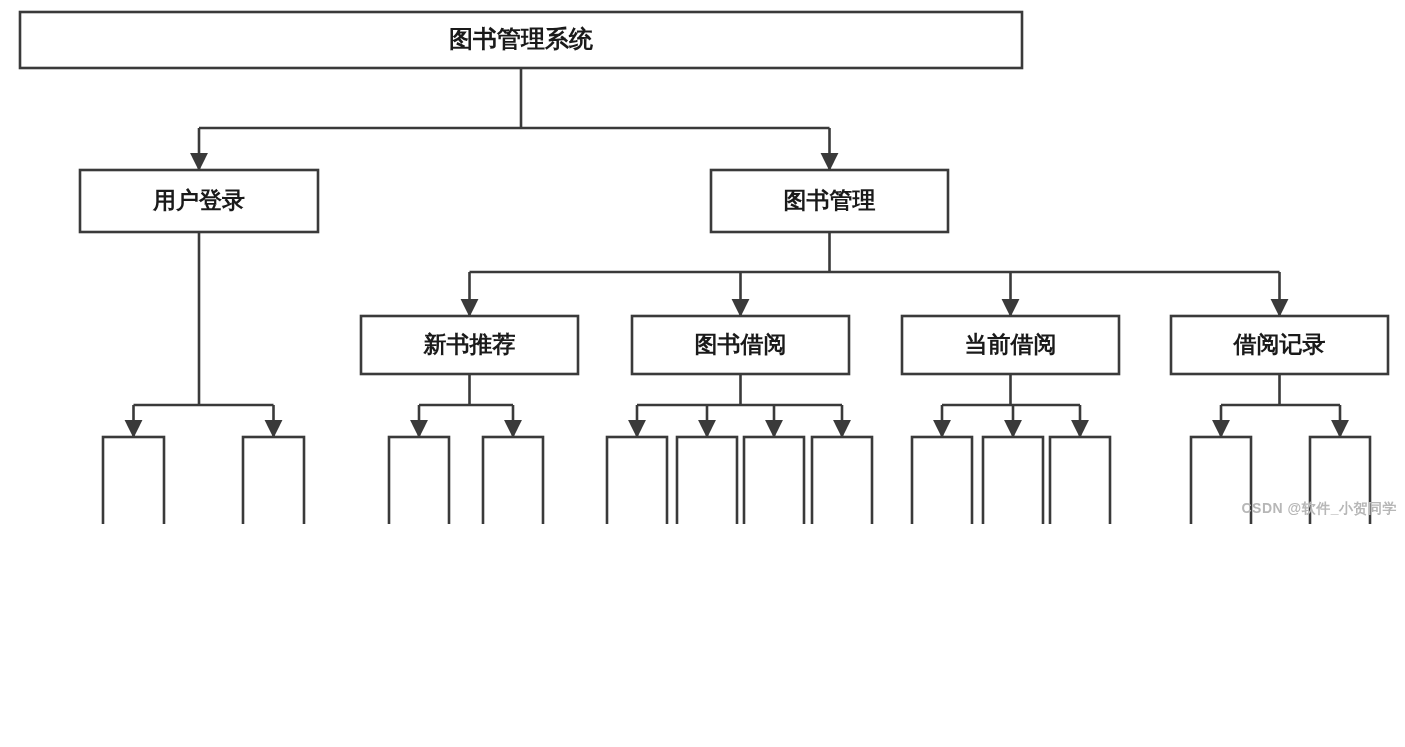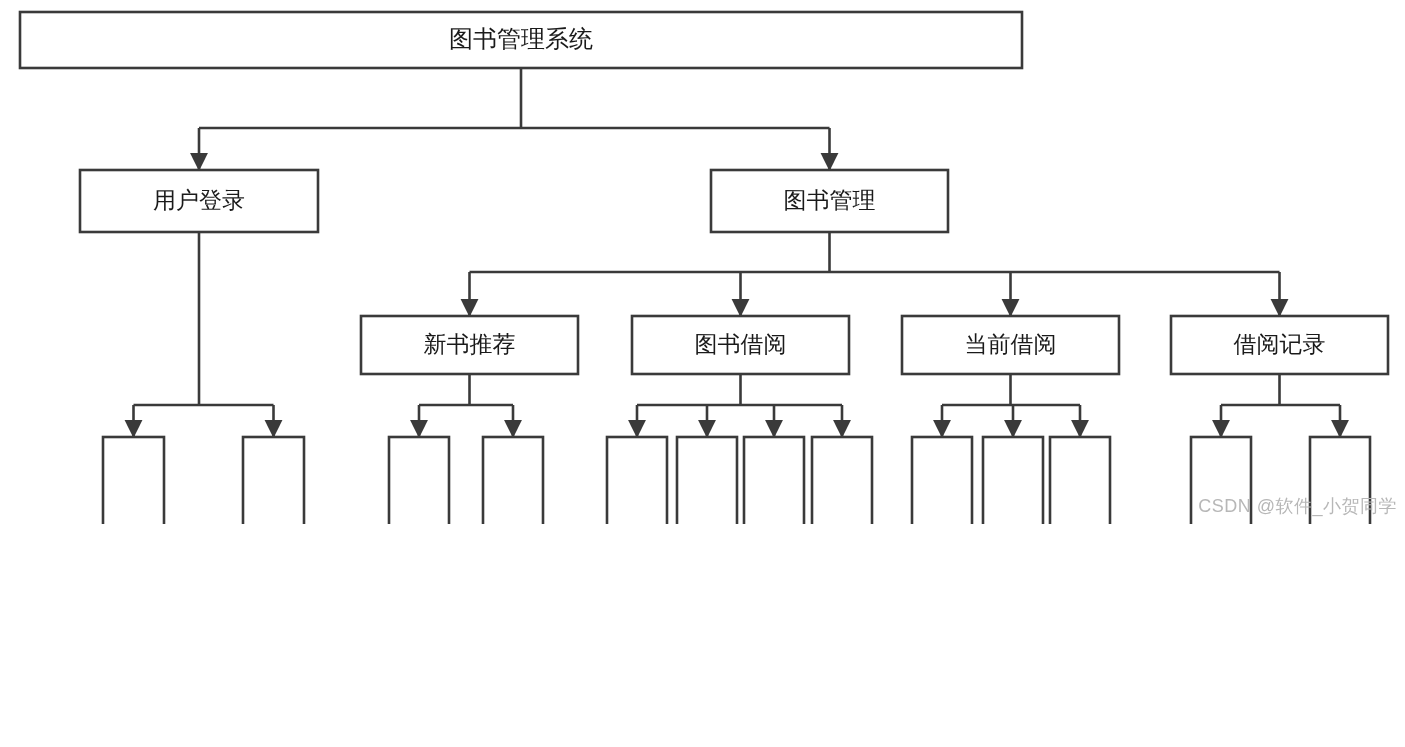--- a/index.html
+++ b/index.html
@@ -9,20 +9,21 @@
   }
   body {
     font-family: "Liberation Sans", "DejaVu Sans", sans-serif;
   }
   #diagram-root {
     position: relative;
     width: 1405px;
     height: 524px;
     background: #ffffff;
     overflow: hidden;
+    font-weight: bold;
   }
   svg#flow {
     position: absolute;
     top: 0;
     left: 0;
     width: 1405px;
     height: 747px;
     display: block;
   }
   .node-box {
@@ -71,21 +72,21 @@
     text-orientation: upright;
     letter-spacing: 1px;
     white-space: nowrap;
     text-align: center;
   }
   .watermark {
     position: absolute;
     right: 8px;
     bottom: 6px;
     font-family: "Liberation Sans", "DejaVu Sans", sans-serif;
-    font-size: 18px;
+    font-size: 14px;
     color: #b7b7b7;
     letter-spacing: 0.5px;
     white-space: nowrap;
   }
 </style>
 </head>
 <body>
 
 <div id="diagram-root">
 

